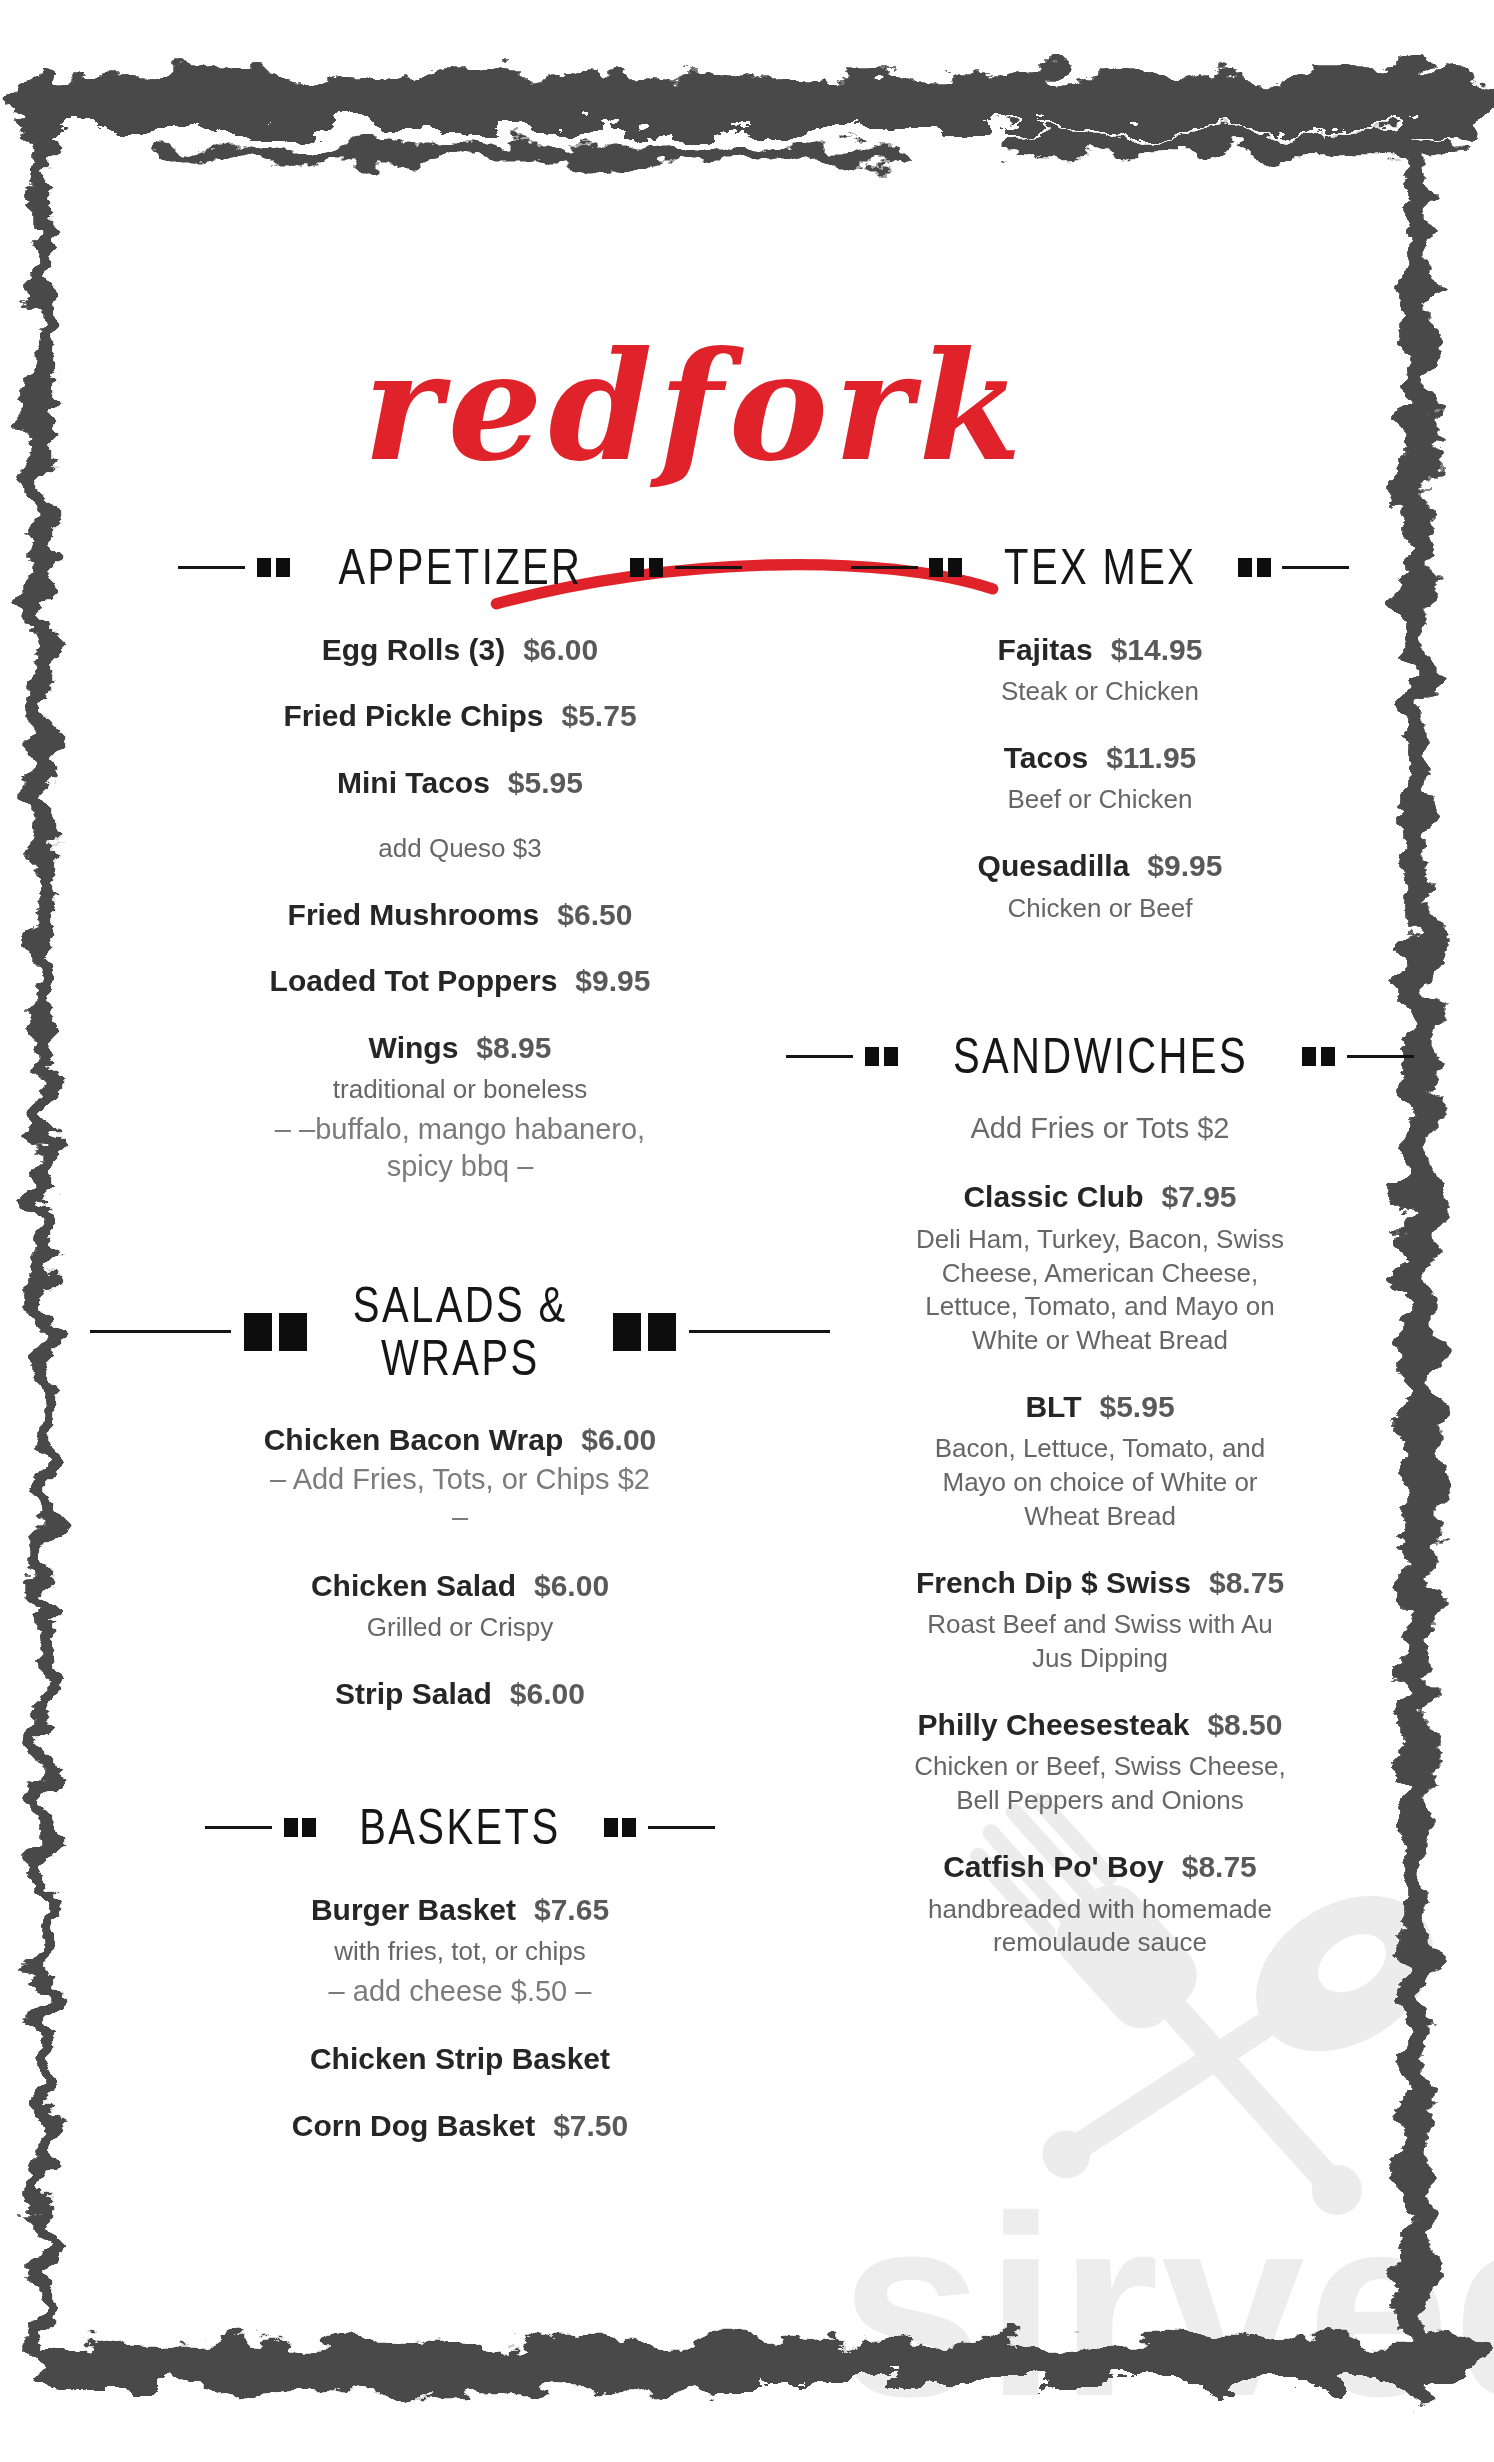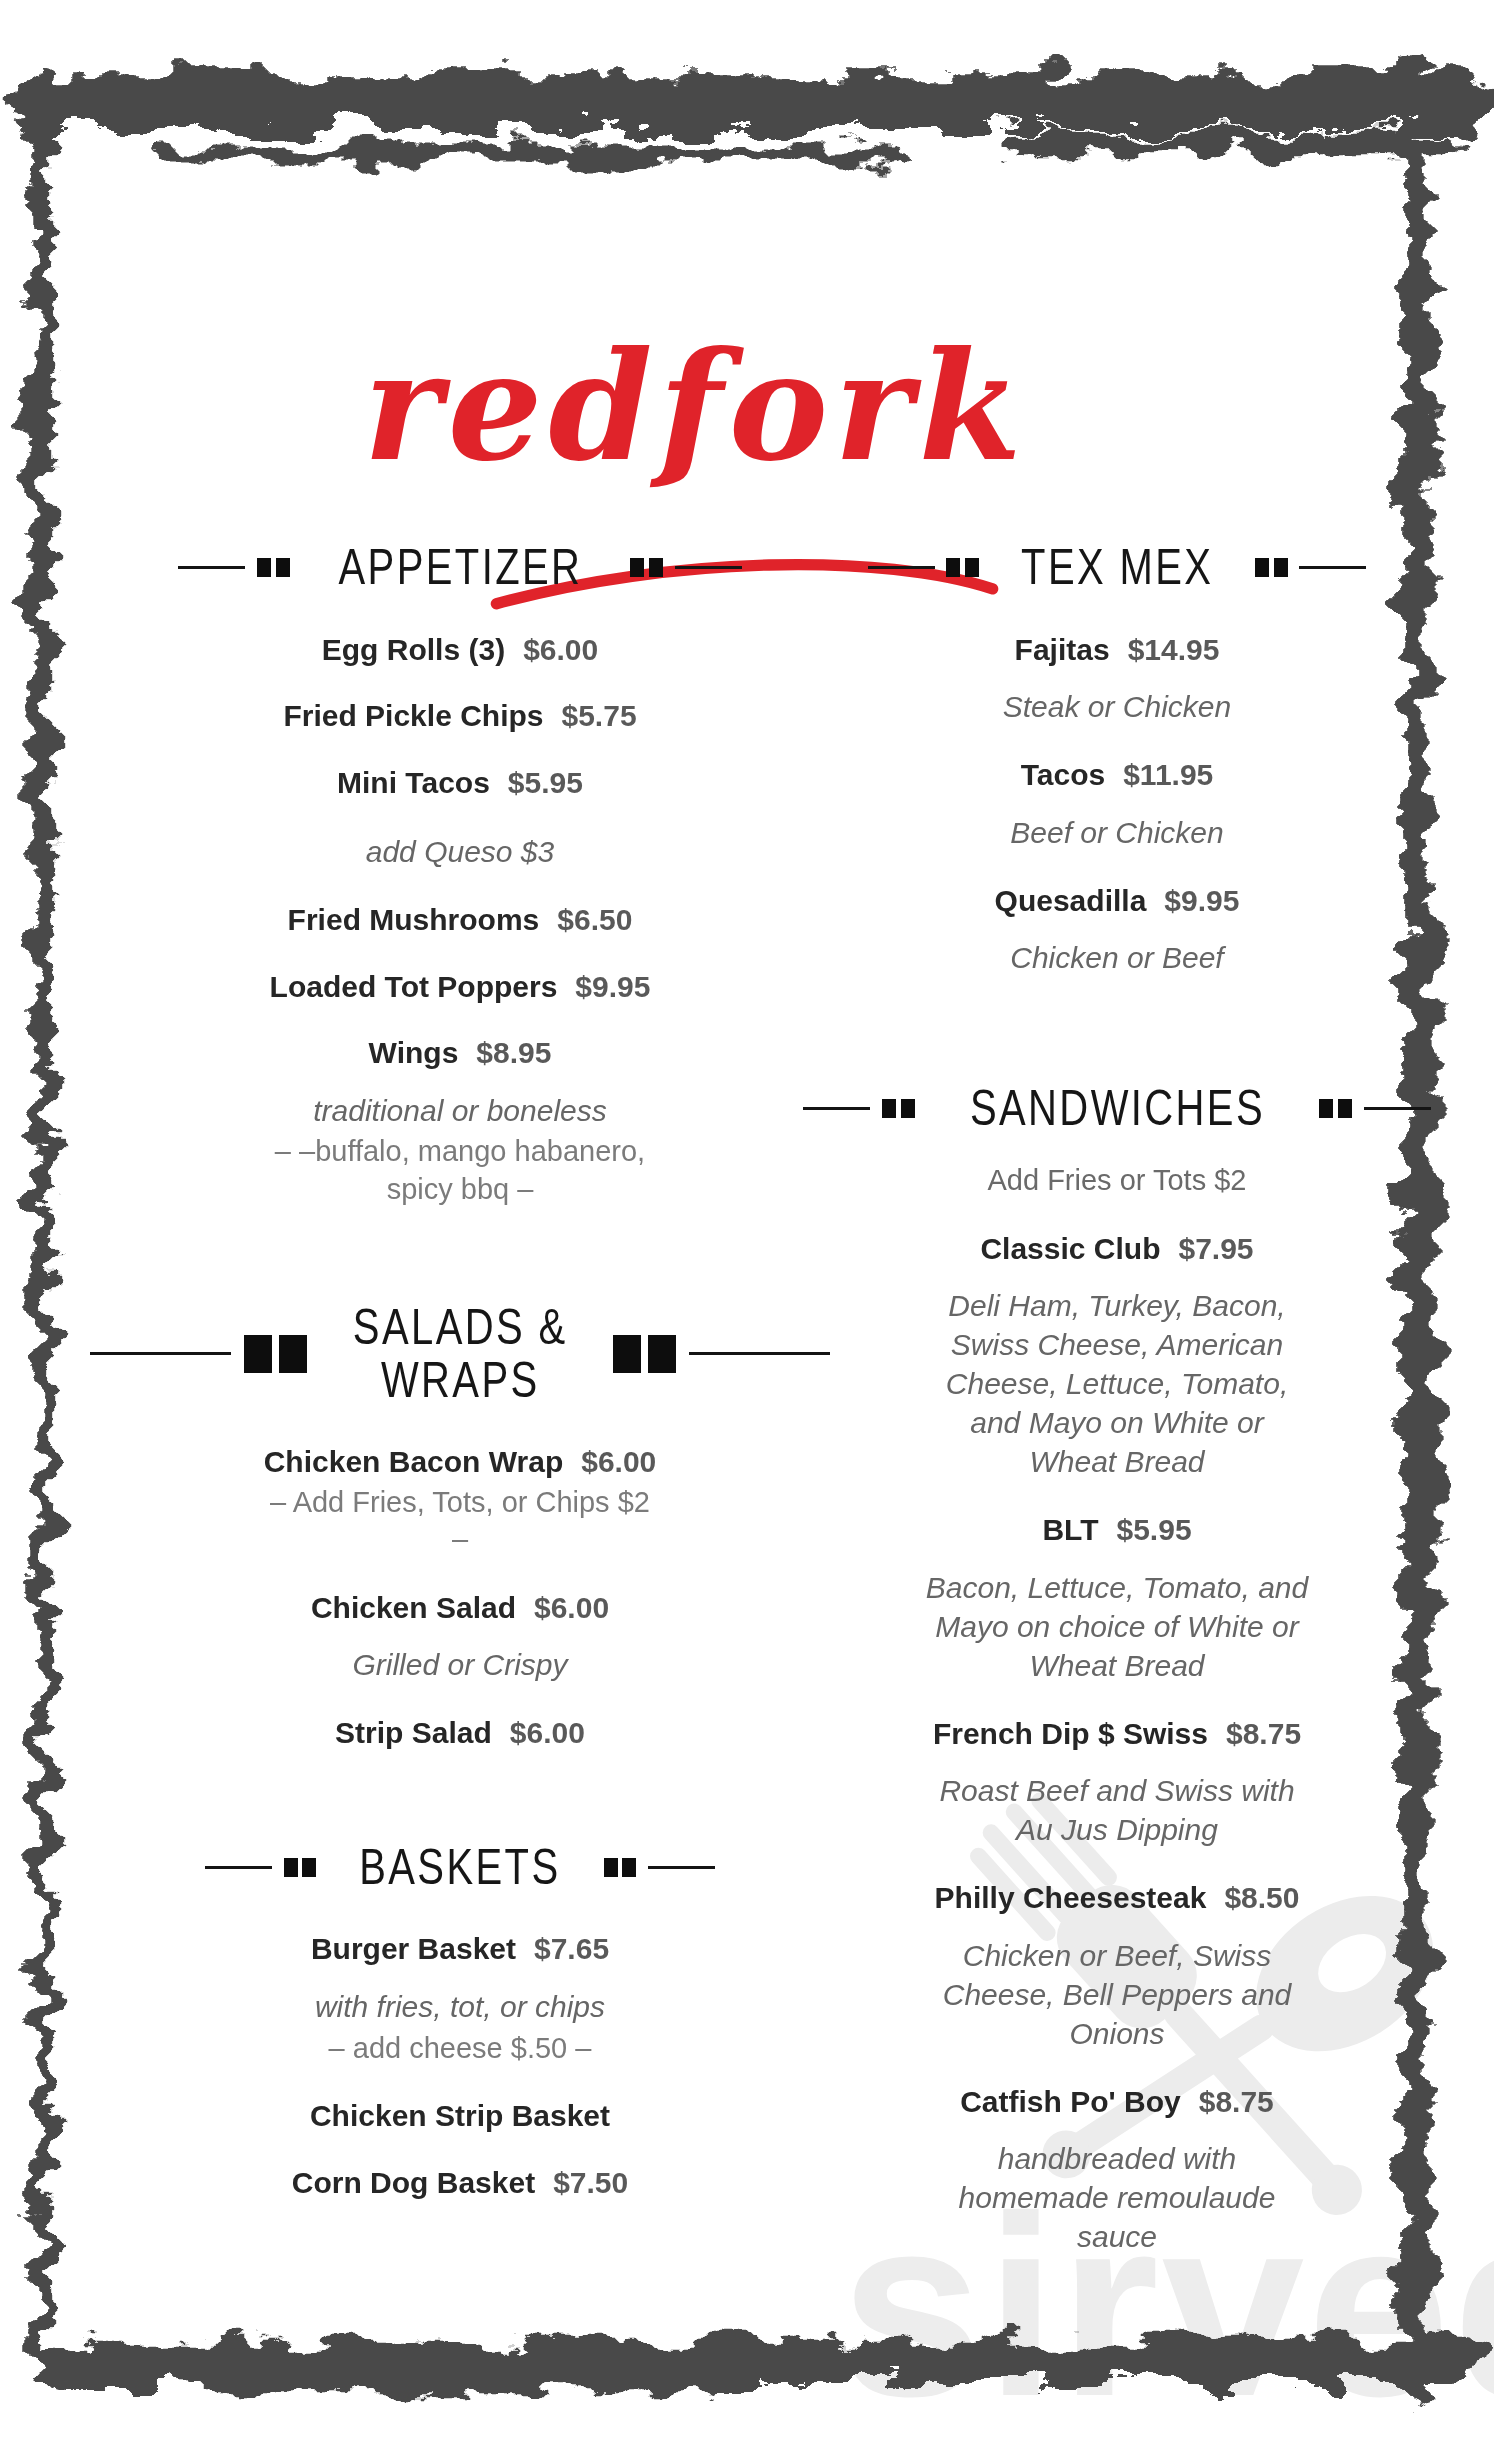--- a/index.html
+++ b/index.html
@@ -20,21 +20,21 @@
   .logo{
     position:absolute; top:332px; left:0; width:1391px; text-align:center; z-index:3;
   }
   .logo span{
     font-family:"DejaVu Serif", serif; font-style:italic; font-weight:bold;
     font-size:149px; letter-spacing:6px; color:#e0232a; line-height:1;
   }
   
   .col{position:absolute; top:541px; width:538px; text-align:center; z-index:3;}
   .col.left{left:191px;}
-  .col.right{left:848px;}
+  .col.right{left:831px;}
   
   .sec-header{display:flex; justify-content:center; margin:0 0 39px 0;}
   .sec-header .decor{display:flex; align-items:center;}
   .sec-header .rule{display:inline-block; width:67px; height:3px; background:#141414;}
   .sec-header .sq{display:inline-block; width:13.8px; height:19px; background:#0d0d0d; margin:0 2.4px;}
   .sec-header .decor.left .rule{margin-right:9.6px;}
   .sec-header .decor.right .rule{margin-left:9.6px;}
   .sec-title{
     margin:0 15.5px; font-size:50px; font-weight:400; color:#161616;
     letter-spacing:3px; white-space:nowrap; transform:scaleX(.8); line-height:1.05;
@@ -45,22 +45,22 @@
   
   .sec-salads_wraps{margin-top:93px;}
   .sec-baskets{margin-top:90px;}
   .sec-sandwiches{margin-top:105px;}
   .sec-note{font-size:29px; color:#6a6a6a; margin:-9.6px 0 35px 0;}
   
   .item{margin-bottom:32px;}
   .item .l1{margin:0; font-size:30px; line-height:1.15; font-weight:bold; color:#262626;}
   .item .pr{color:#595959; margin-left:18px;}
   .item .desc{
-    margin:20px auto 0; max-width:383px; font-style:italic;
-    font-size:30px; line-height:1.3; color:#666666;
+    margin:8px auto 0; max-width:383px; 
+    font-size:26px; line-height:1.3; color:#666666;
   }
   .item .note{
     margin:3.6px auto 0; max-width:383px;
     font-size:29px; line-height:1.3; color:#7b7b7b;
   }
 </style>
 </head>
 <body>
 
 <div class="page">

